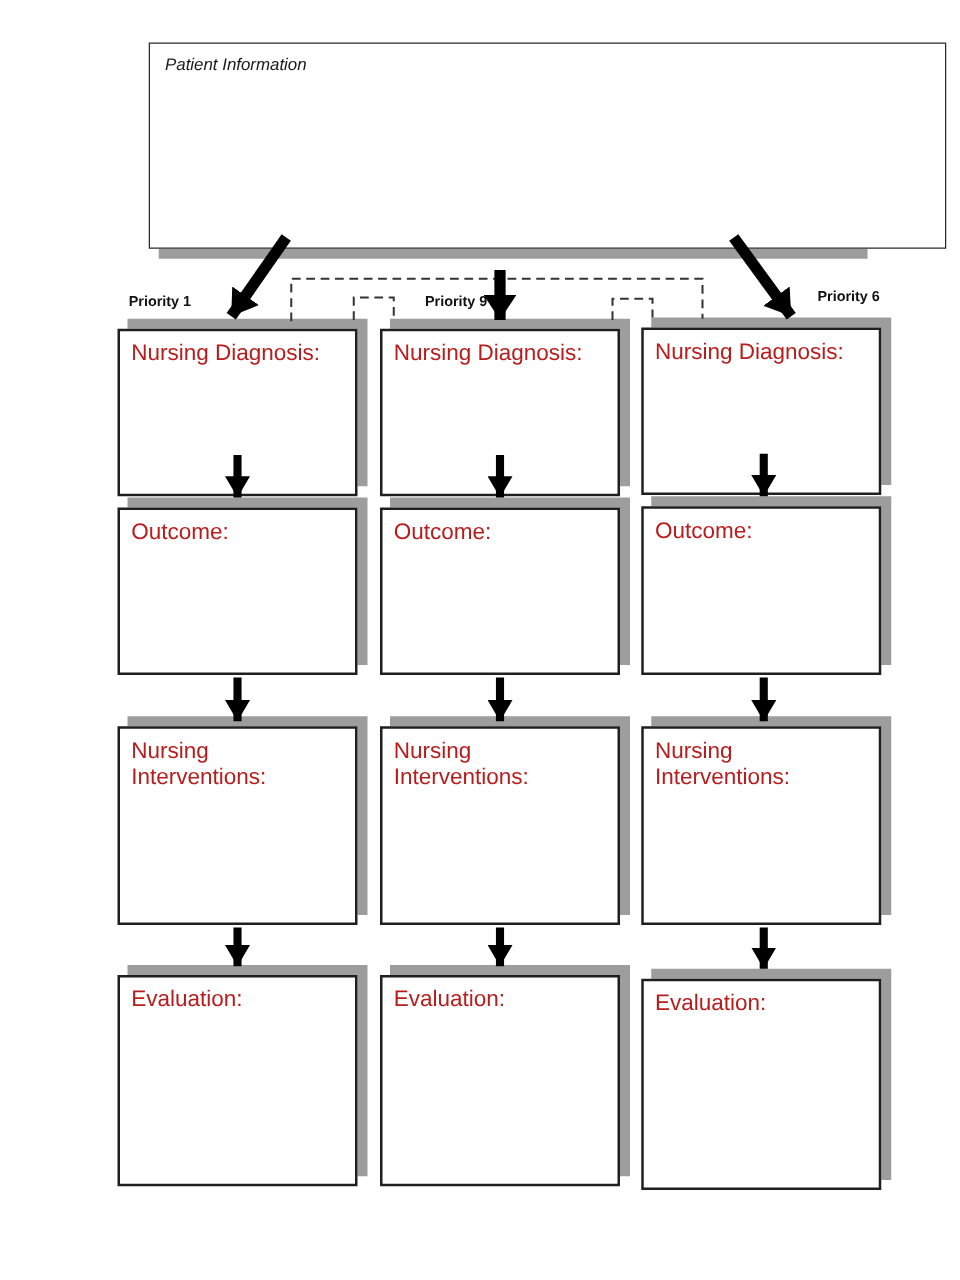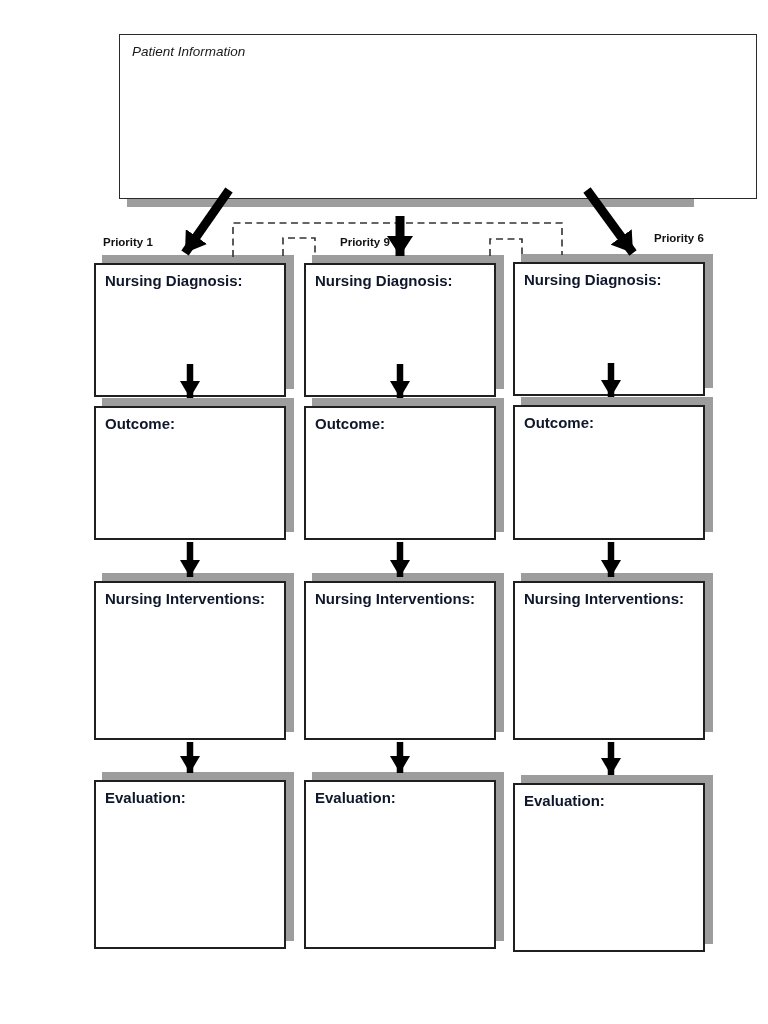--- a/index.html
+++ b/index.html
@@ -1,20 +1,20 @@
 <!DOCTYPE html>
 <html><head>
 <meta charset="utf-8">
 <style>
   html,body{margin:0;padding:0;background:#ffffff;}
   #page{position:relative;width:768px;height:1024px;background:#ffffff;overflow:hidden;
         font-family:"Liberation Sans",sans-serif;color:#111111;}
   .shadow{position:absolute;background:#9d9d9d;}
   .box{position:absolute;background:#ffffff;border:2px solid #1f1f1f;box-sizing:border-box;}
-  .box .label{display:block;padding:7px 9px;font-weight:bold;font-size:15px;line-height:1.15;color:#0f172a;}
+  .box .label{display:block;padding:7px 9px;font-weight:normal;font-size:18px;line-height:1.15;color:#b91c1c;}
   #patient-box{border:1.5px solid #2a2a2a;}
   #patient-box .label{font-weight:normal;font-style:italic;font-size:13.5px;padding:9px 12px;color:#1a1a1a;}
   .priority-label{position:absolute;font-weight:bold;font-size:11.5px;color:#111;white-space:nowrap;}
   #overlay{position:absolute;left:0;top:0;width:768px;height:1024px;pointer-events:none;z-index:10;}
   .dash{fill:none;stroke:#333333;stroke-width:1.6;stroke-dasharray:7 4.5;}
   .arrow-s{stroke:#000000;stroke-width:6.5;}
   .arrow-b{stroke:#000000;stroke-width:9;}
 </style>
 </head>
 <body>

